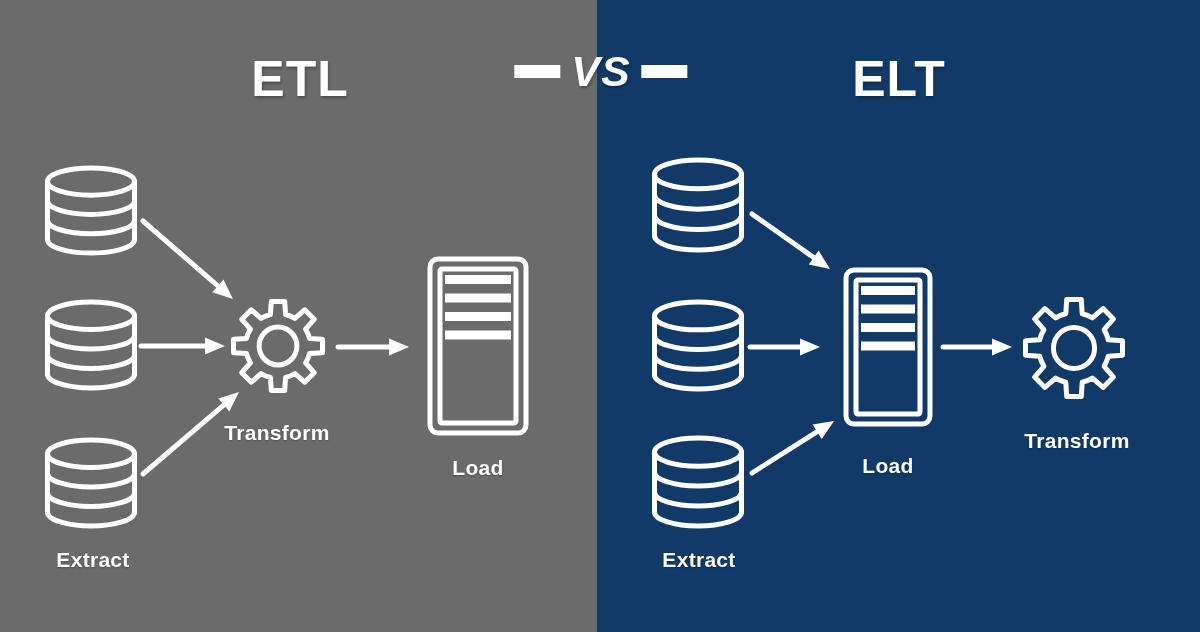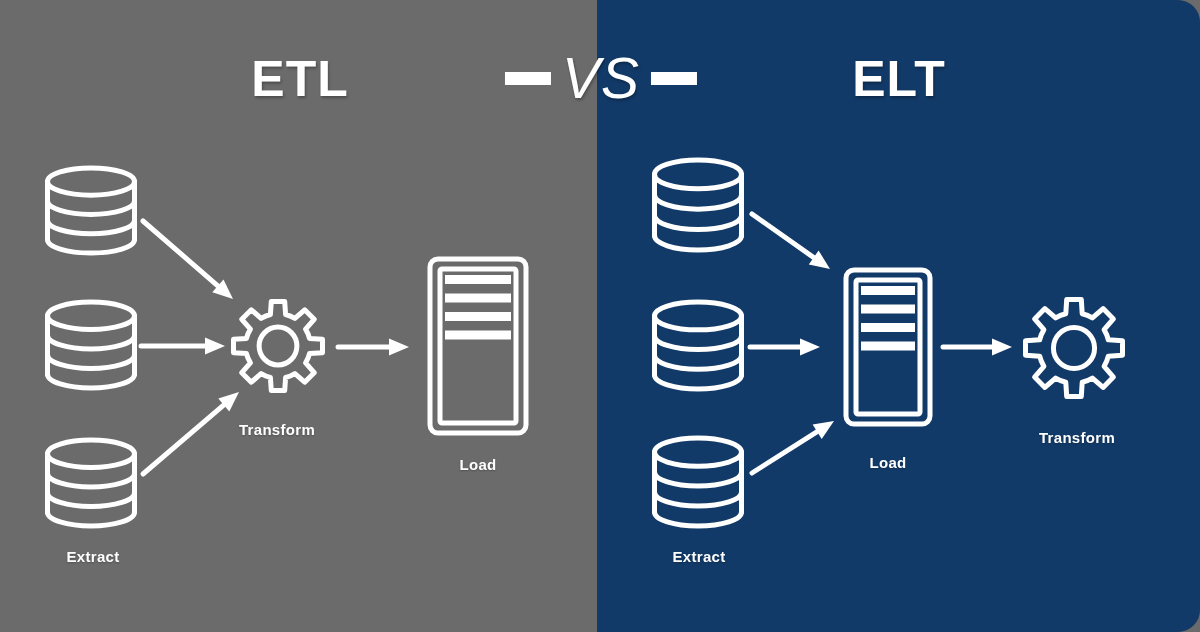--- a/index.html
+++ b/index.html
@@ -6,42 +6,42 @@
     --left-bg:#6b6b6b;
     --right-bg:#123a68;
     --fg:#ffffff;
   }
   html,body{margin:0;padding:0;}
   body{
     width:1200px;height:632px;overflow:hidden;
     font-family:"Liberation Sans", sans-serif;
     background:var(--left-bg);
   }
-  .canvas{position:relative;width:1200px;height:632px;overflow:hidden;border-radius:22px;}
+  .canvas{position:relative;width:1200px;height:632px;overflow:hidden;}
   .bg-left{position:absolute;left:0;top:0;width:597px;height:632px;background:var(--left-bg);}
   .bg-right{position:absolute;left:597px;top:0;width:603px;height:632px;background:var(--right-bg);}
   .panel-title{
     position:absolute;top:50px;transform:translateX(-50%);
     font-size:50px;font-weight:bold;color:var(--fg);letter-spacing:1px;
     text-shadow:1px 2px 3px rgba(0,0,0,.3);white-space:nowrap;
   }
   .title-etl{left:300px;}
   .title-elt{left:899px;text-align:right;}
   .vs-wrap{
     position:absolute;left:601px;top:50px;transform:translateX(-50%);
     display:flex;align-items:center;gap:11px;
   }
   .vs-dash{width:46px;height:13px;background:var(--fg);}
   .vs-text{
-    font-size:57px;font-weight:normal;font-style:italic;color:var(--fg);
+    font-size:43px;font-weight:bold;font-style:italic;color:var(--fg);
     letter-spacing:1px;text-shadow:1px 2px 3px rgba(0,0,0,.3);line-height:1;
   }
   .flow-label{
     position:absolute;transform:translateX(-50%);
-    font-size:15px;font-weight:600;color:var(--fg);letter-spacing:.3px;
+    font-size:21px;font-weight:600;color:var(--fg);letter-spacing:.3px;
     text-shadow:0 1px 2px rgba(0,0,0,.25);white-space:nowrap;
   }
   .lbl-transform-left{left:277px;top:421px;}
   .lbl-load-left{left:478px;top:456px;}
   .lbl-extract-left{left:93px;top:548px;}
   .lbl-extract-right{left:699px;top:548px;}
   .lbl-load-right{left:888px;top:454px;}
   .lbl-transform-right{left:1077px;top:429px;}
   svg.diagram{position:absolute;left:0;top:0;width:1200px;height:632px;pointer-events:none;}
   .st{stroke:var(--fg);fill:none;stroke-width:5;stroke-linecap:round;}

